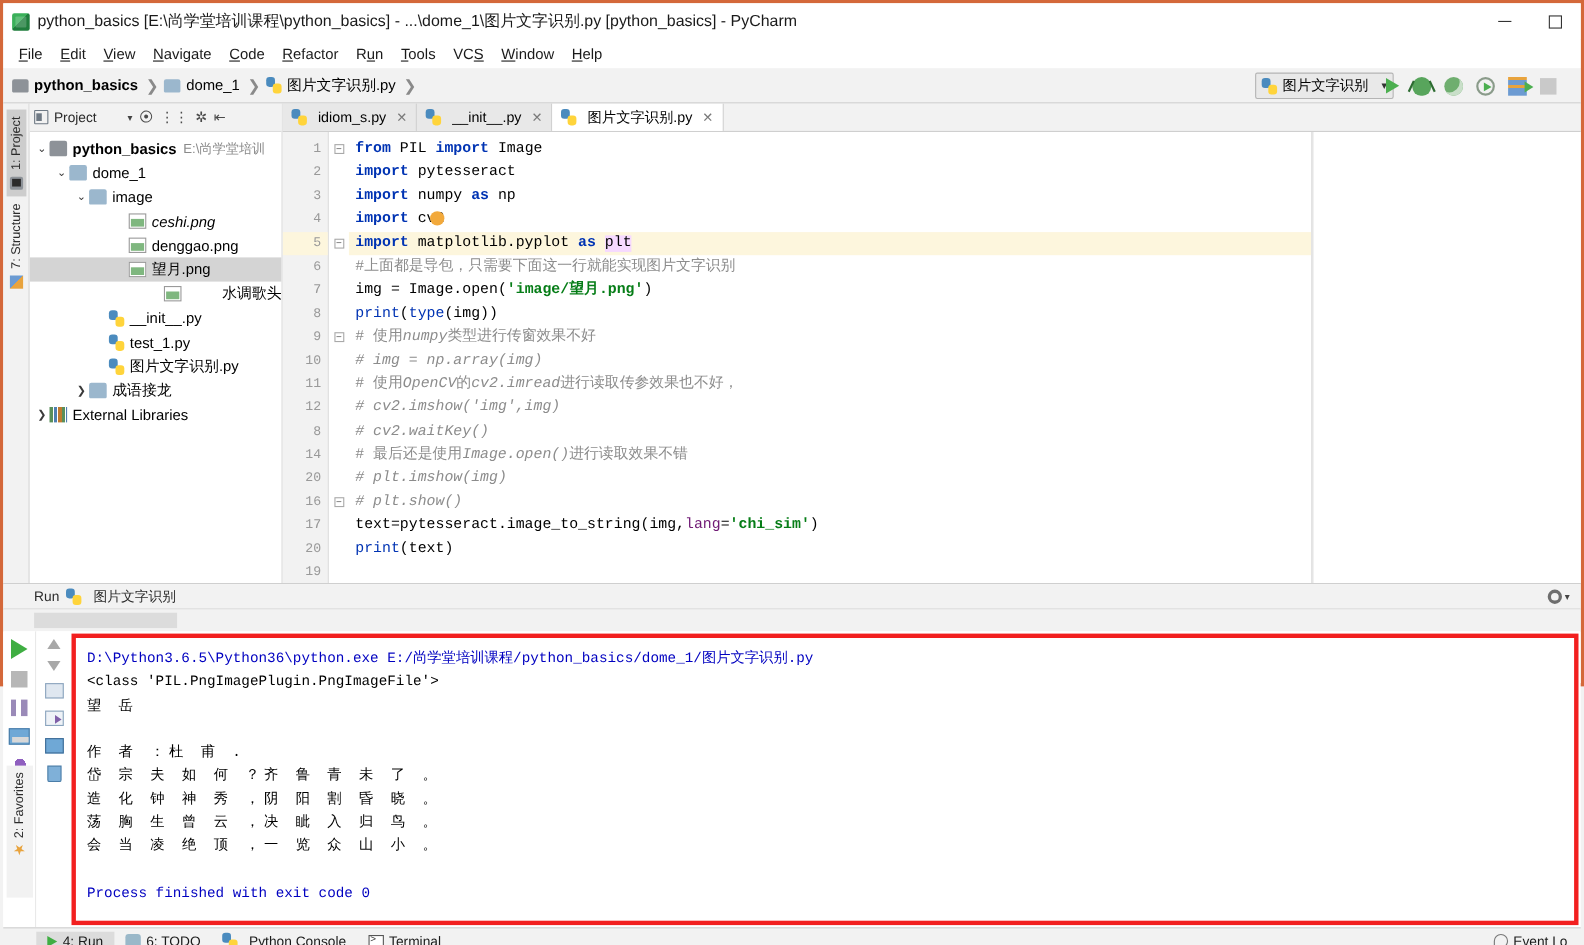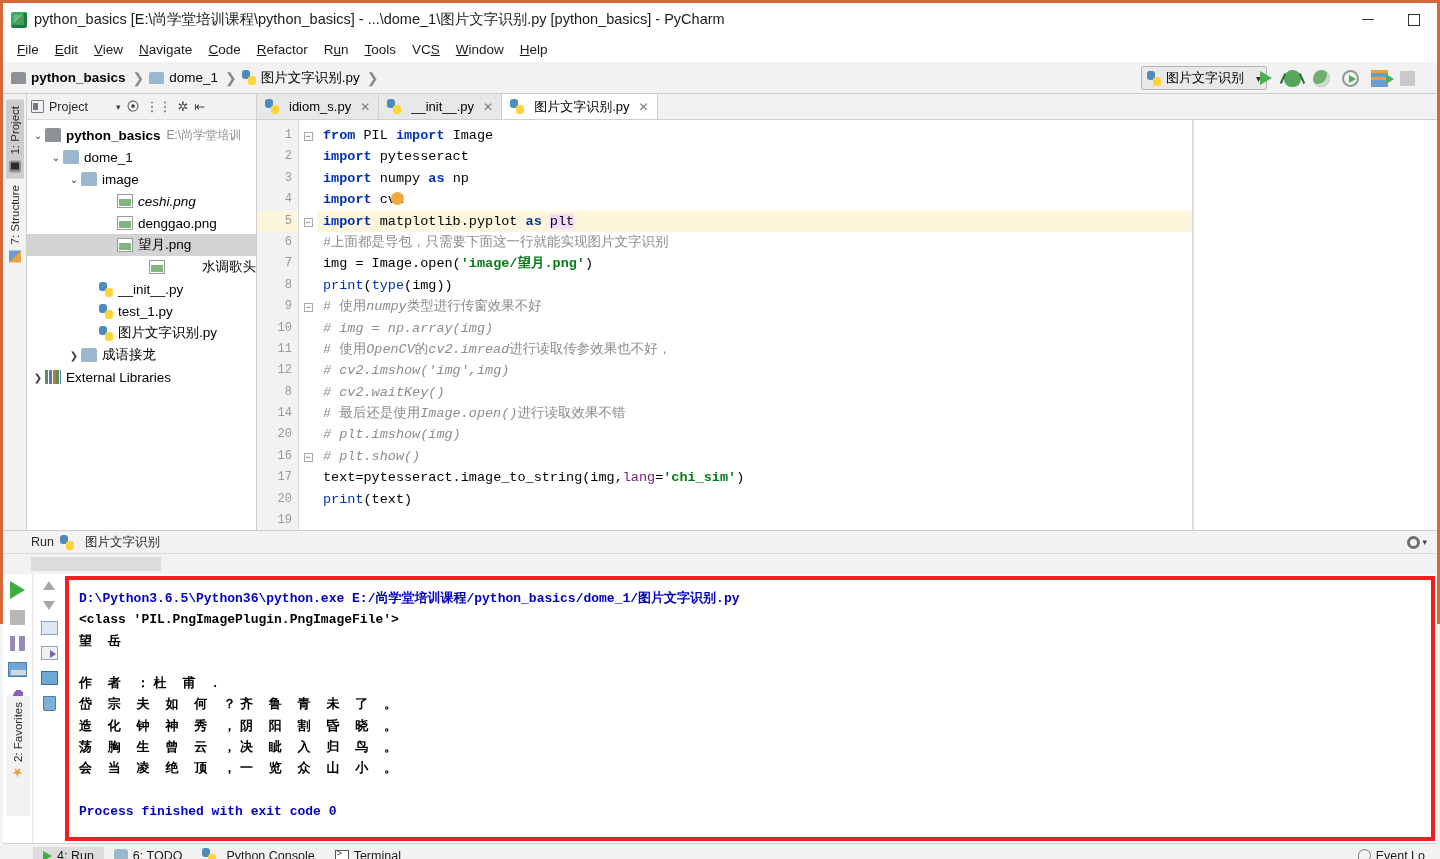--- a/index.html
+++ b/index.html
@@ -197,21 +197,21 @@
   .sb-up, .sb-down { width:0;height:0;border-left:6px solid transparent;border-right:6px solid transparent;}
   .sb-up { border-bottom:9px solid #a8a8a8; }
   .sb-down { border-top:9px solid #a8a8a8; }
   .sb-wrap { width:17px;height:14px;background:#dfe7f0;border:1px solid #8aa4bd;}
   .sb-scroll { width:17px;height:14px;background:#eef2f7;border:1px solid #8aa4bd;position:relative;}
   .sb-scroll::after{content:"";position:absolute;right:1px;top:3px;border-left:6px solid #7f5fa8;border-top:4px solid transparent;border-bottom:4px solid transparent;}
   .sb-print { width:17px;height:14px;background:#6fa8d6;border:1px solid #3e6c95;}
   .sb-trash { width:13px;height:15px;background:#7fb0d8;border:1px solid #4a7da8;border-radius:0 0 2px 2px;}
   .console-box {
     flex:1; margin: 2px 2px 2px 0; border: 4px solid #f21f1f;
-    background:#fff; position:relative; overflow:hidden;font-weight:bold;
+    background:#fff; position:relative; overflow:hidden;
   }
   .console-text {
     font-family:"Liberation Mono", monospace; font-size:13px; color:#000;
     padding: 8px 0 0 10px; white-space:pre; line-height:21.3px;
   }
   .con-blue { color:#0000c0; }
   .con-poem { letter-spacing: 4px; }
   
   .bottombar {
     height:24px; background:#f2f2f2; display:flex; align-items:center;

